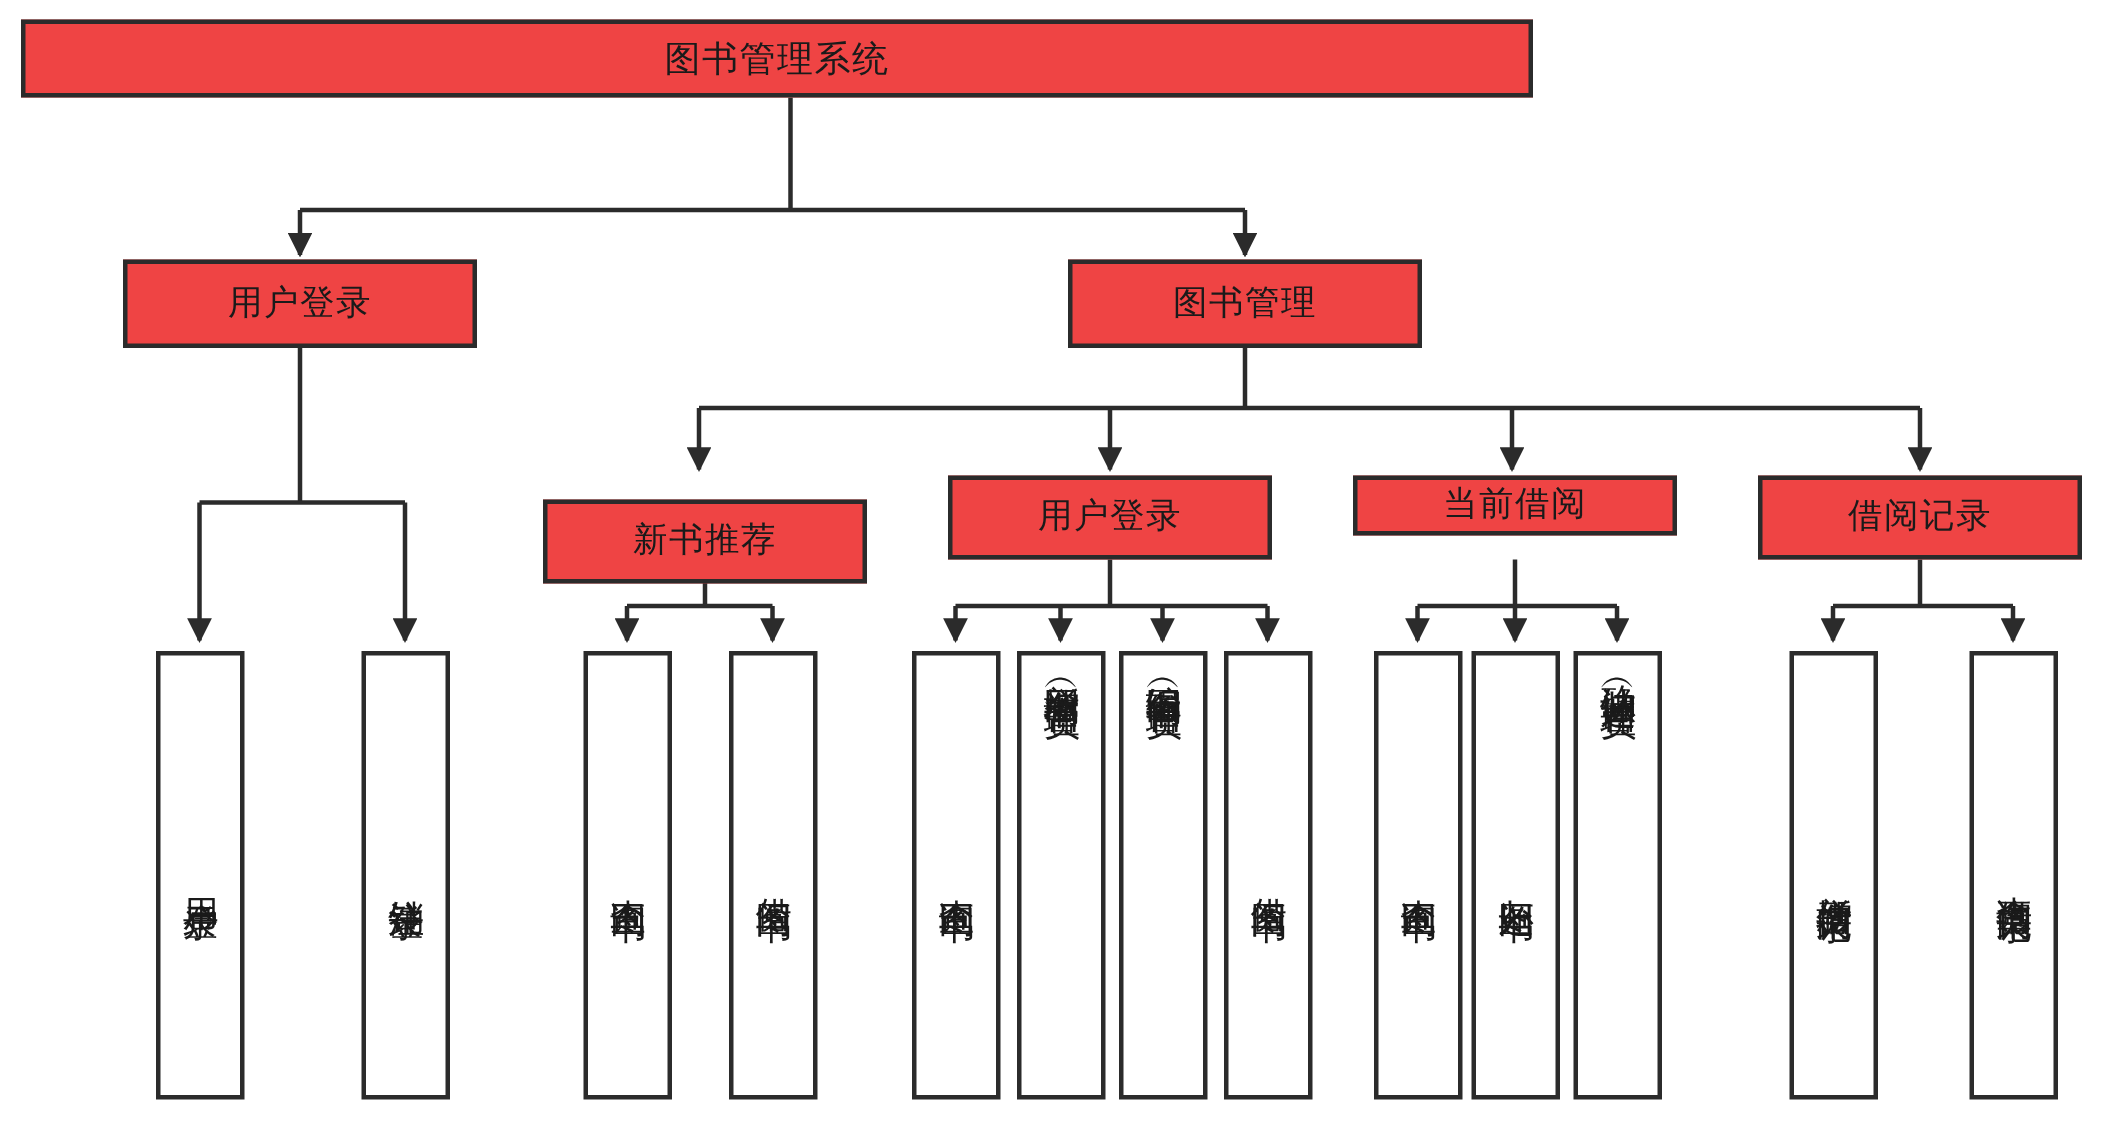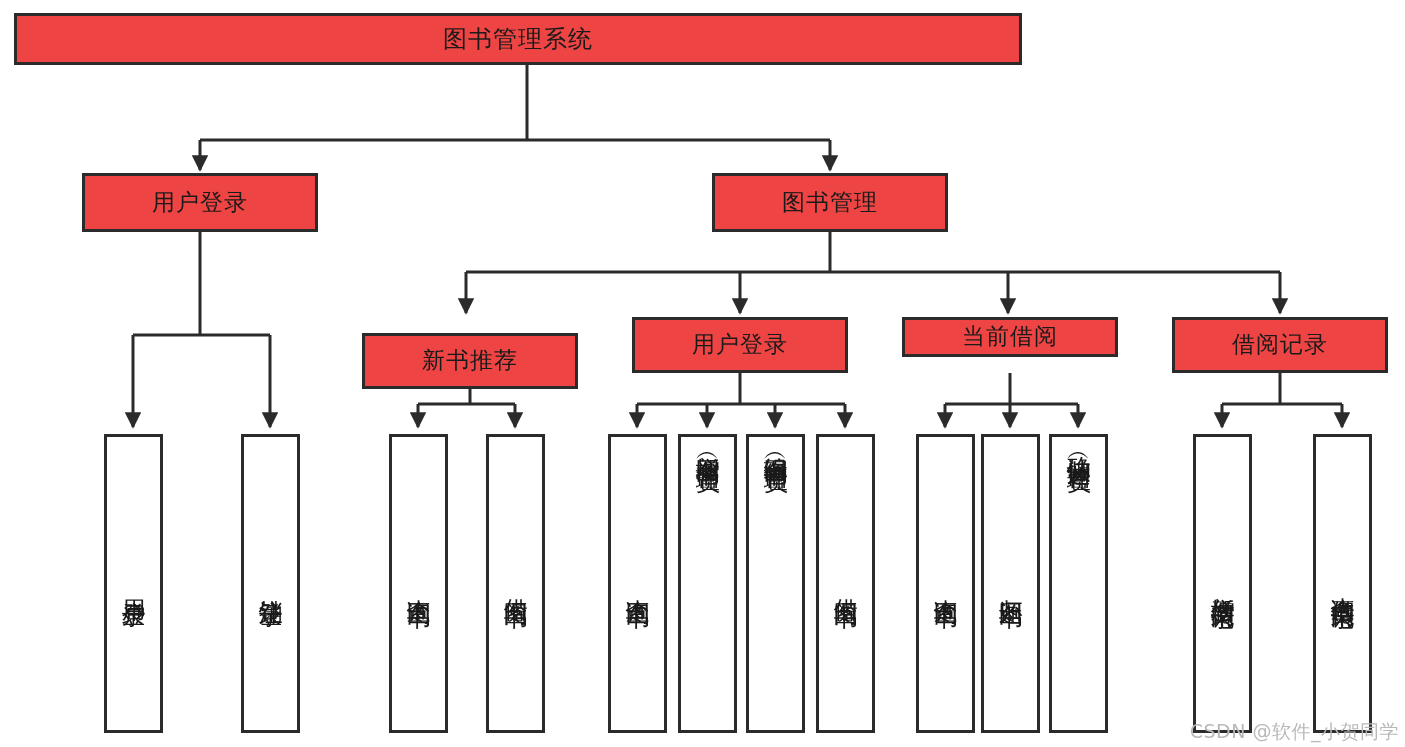--- a/index.html
+++ b/index.html
@@ -209,15 +209,14 @@
   </div>
 
   <div class="leaf-box" style="left:1193px; top:434px; width:59px; height:299px;">
     <span class="leaf-label-v">新增借阅记录</span>
   </div>
 
   <div class="leaf-box" style="left:1313px; top:434px; width:59px; height:299px;">
     <span class="leaf-label-v">查询借阅记录</span>
   </div>
 
-  <div class="watermark">CSDN @软件_小贺同学</div>
 
 </div>
 
 </body></html>

